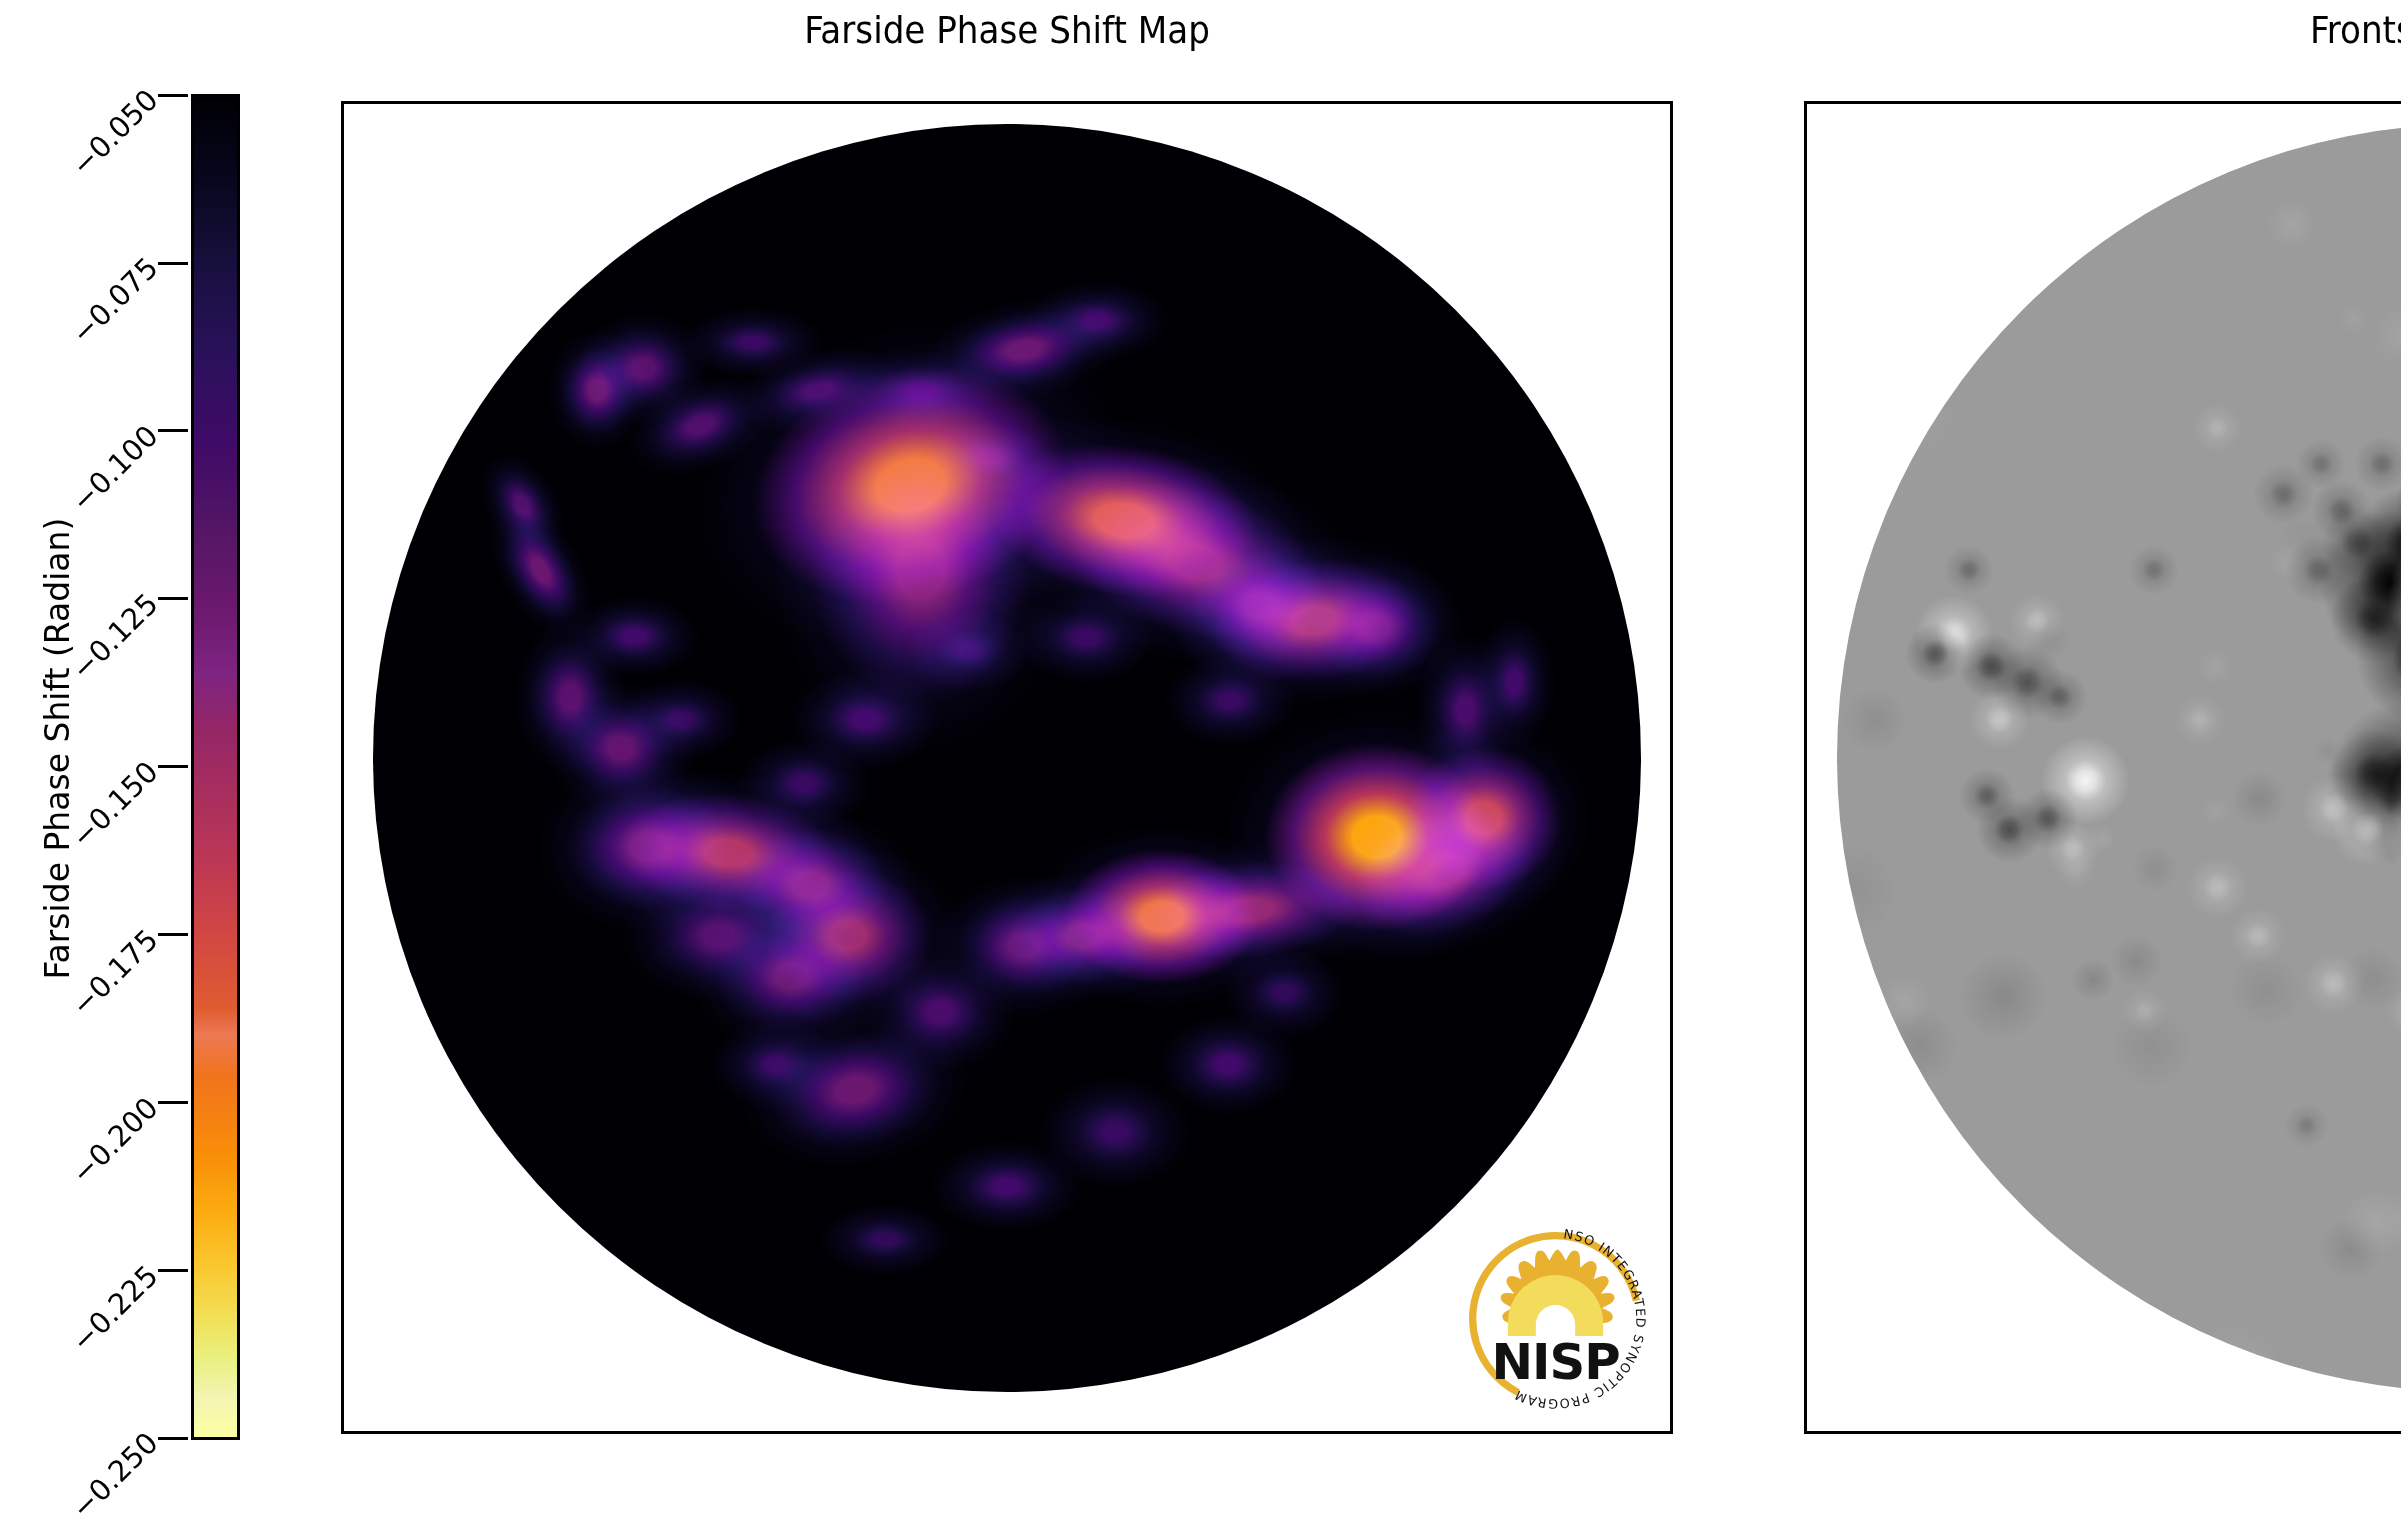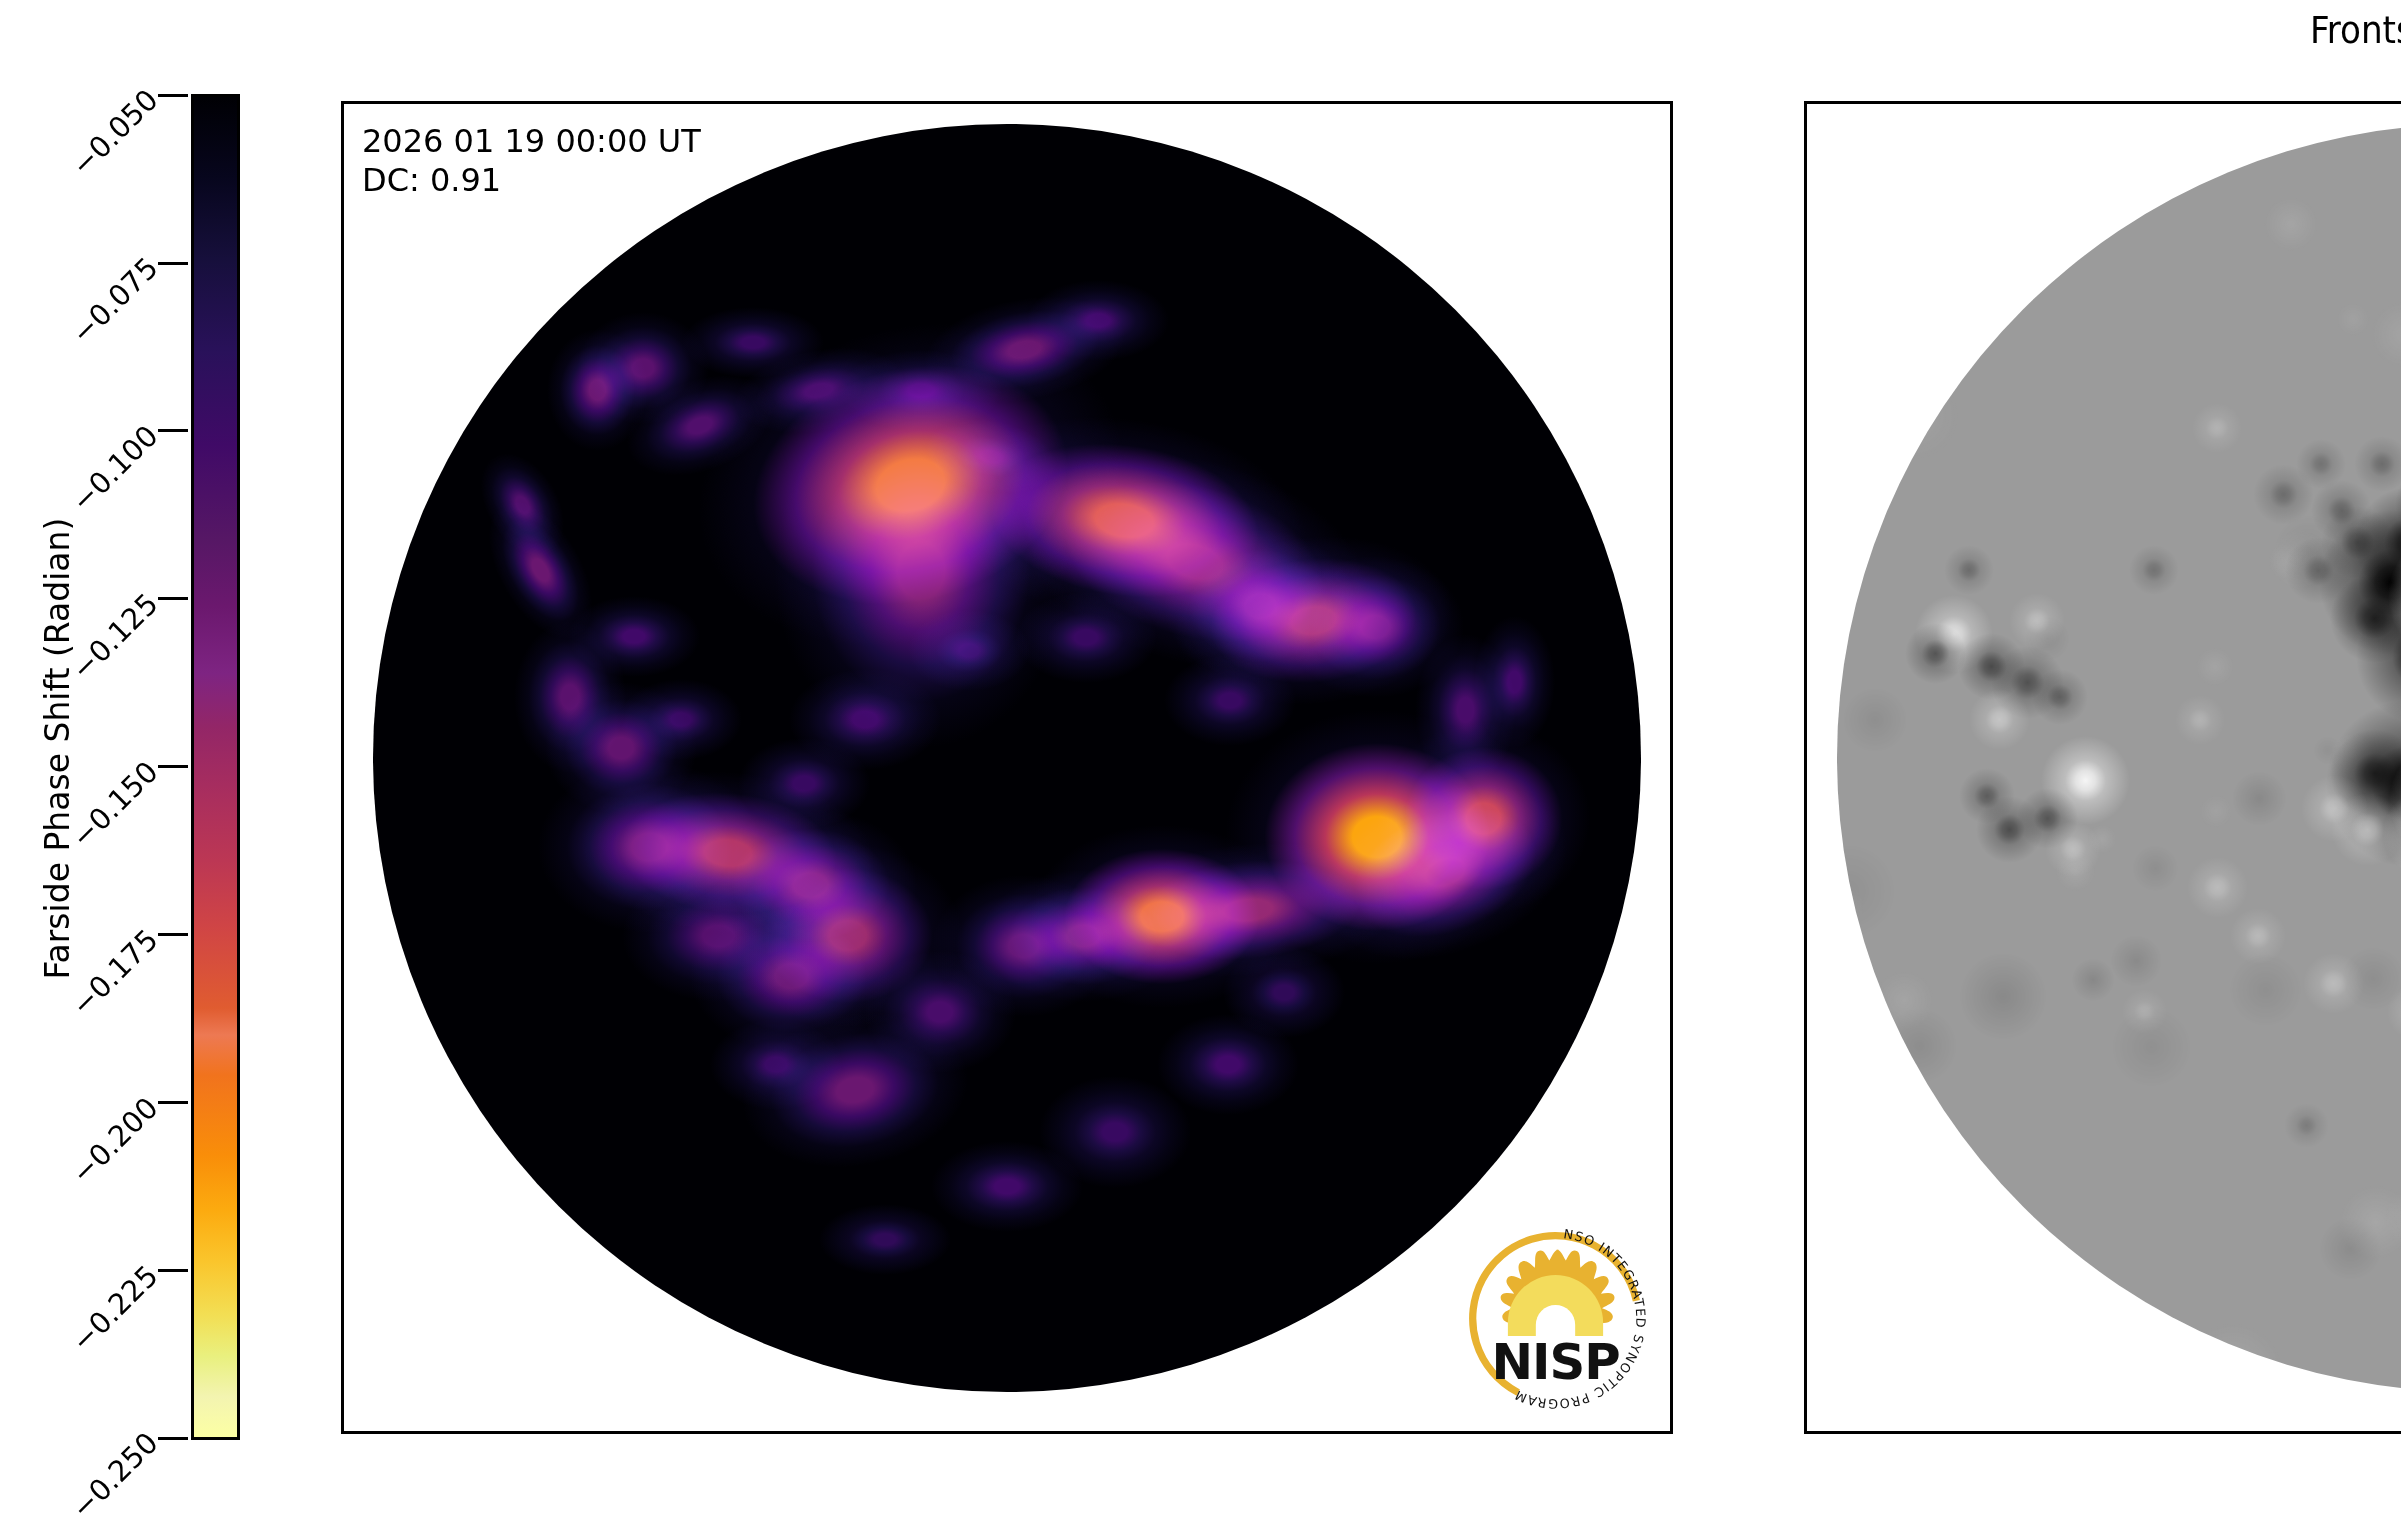--- a/index.html
+++ b/index.html
@@ -220,27 +220,26 @@
         <div class="cb-label" style="left: 153px; top: 935px;">−0.175</div>
         <div class="cb-tick" style="top: 1101px;"></div>
         <div class="cb-label" style="left: 153px; top: 1103px;">−0.200</div>
         <div class="cb-tick" style="top: 1269px;"></div>
         <div class="cb-label" style="left: 153px; top: 1271px;">−0.225</div>
         <div class="cb-tick" style="top: 1437px;"></div>
         <div class="cb-label" style="left: 153px; top: 1438px;">−0.250</div>
       </div>
   </div>
 
+  <div class="panel-title" id="title-farside">Farside Phase Shift Map</div>
   <div class="panel-title" id="title-frontside">Frontside Mag Map</div>
 
   <div class="panel" id="panel-farside">
     <div id="farside-stage">
 
-      <div id="farside-annotation"><span>2026 01 19 00:00 UT</span>
-<span>DC: 0.91</span></div>
 
       <div id="farside-disk">
           <div class="blob" style="width: 431px; height: 314px; left: 322px; top: 204px; transform: rotate(-15deg); background: radial-gradient(closest-side, rgb(243, 119, 26) 0%, rgb(243, 119, 26) 16%, rgb(160, 43, 97) 34%, rgb(69, 10, 104) 54%, rgba(10, 6, 30, 0.55) 74%, rgba(0, 0, 4, 0) 100%);"></div>
           <div class="blob" style="width: 294px; height: 355px; left: 401px; top: 269px; transform: rotate(0deg); background: radial-gradient(closest-side, rgb(131, 32, 106) 0%, rgb(131, 32, 106) 16%, rgb(75, 12, 105) 34%, rgb(25, 11, 61) 54%, rgba(10, 6, 30, 0.55) 74%, rgba(0, 0, 4, 0) 100%);"></div>
           <div class="blob" style="width: 365px; height: 203px; left: 569px; top: 295px; transform: rotate(8deg); background: radial-gradient(closest-side, rgb(225, 89, 52) 0%, rgb(225, 89, 52) 16%, rgb(141, 36, 104) 34%, rgb(59, 9, 97) 54%, rgba(10, 6, 30, 0.55) 74%, rgba(0, 0, 4, 0) 100%);"></div>
           <div class="blob" style="width: 355px; height: 203px; left: 644px; top: 336px; transform: rotate(15deg); background: radial-gradient(closest-side, rgb(147, 38, 103) 0%, rgb(147, 38, 103) 16%, rgb(85, 16, 106) 34%, rgb(31, 11, 66) 54%, rgba(10, 6, 30, 0.55) 74%, rgba(0, 0, 4, 0) 100%);"></div>
           <div class="blob" style="width: 193px; height: 152px; left: 791px; top: 406px; transform: rotate(0deg); background: radial-gradient(closest-side, rgb(106, 23, 110) 0%, rgb(106, 23, 110) 16%, rgb(59, 9, 97) 34%, rgb(20, 10, 52) 54%, rgba(10, 6, 30, 0.55) 74%, rgba(0, 0, 4, 0) 100%);"></div>
           <div class="blob" style="width: 279px; height: 167px; left: 801px; top: 413px; transform: rotate(-6deg); background: radial-gradient(closest-side, rgb(170, 48, 92) 0%, rgb(170, 48, 92) 16%, rgb(100, 21, 109) 34%, rgb(38, 10, 74) 54%, rgba(10, 6, 30, 0.55) 74%, rgba(0, 0, 4, 0) 100%);"></div>
           <div class="blob" style="width: 178px; height: 142px; left: 913px; top: 432px; transform: rotate(0deg); background: radial-gradient(closest-side, rgb(106, 23, 110) 0%, rgb(106, 23, 110) 16%, rgb(59, 9, 97) 34%, rgb(20, 10, 52) 54%, rgba(10, 6, 30, 0.55) 74%, rgba(0, 0, 4, 0) 100%);"></div>
           <div class="blob" style="width: 304px; height: 254px; left: 852px; top: 586px; transform: rotate(0deg); background: radial-gradient(closest-side, rgb(252, 165, 10) 0%, rgb(252, 165, 10) 16%, rgb(184, 53, 86) 34%, rgb(81, 15, 106) 54%, rgba(10, 6, 30, 0.55) 74%, rgba(0, 0, 4, 0) 100%);"></div>

